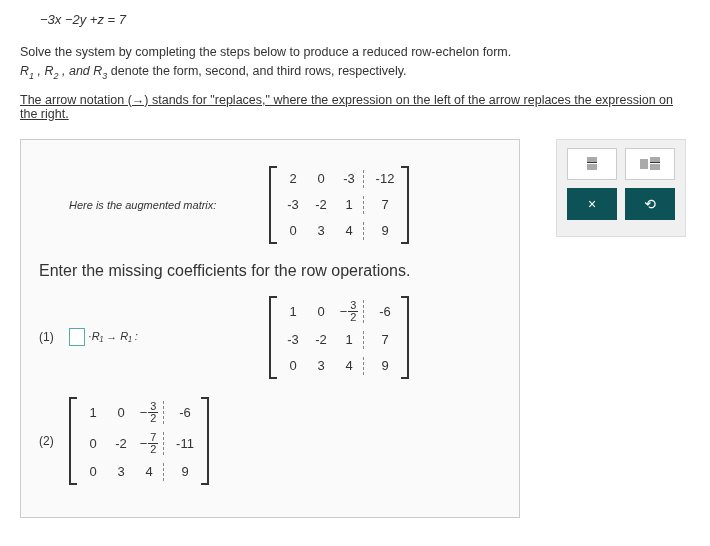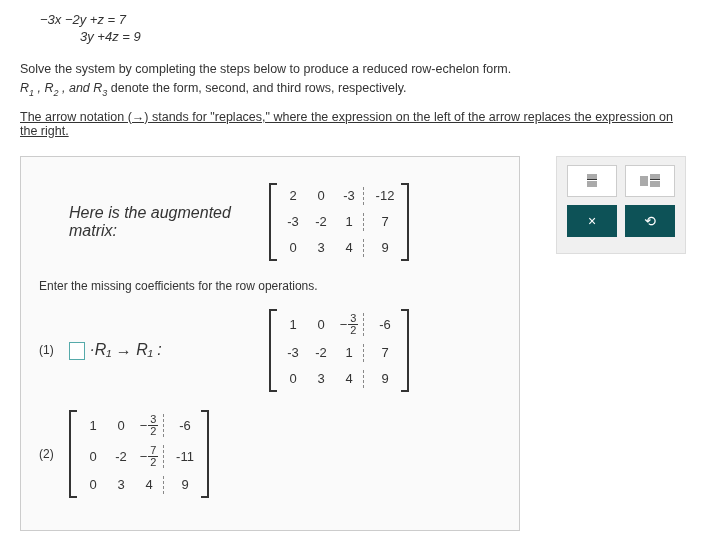--- a/index.html
+++ b/index.html
@@ -6,21 +6,21 @@
 body { font-family: Arial, sans-serif; font-size: 13px; color: #333; background: #fff; width: 710px; }
 .equations { padding: 10px 40px 8px; font-style: italic; }
 .eq { margin: 2px 0; }
 .instructions { padding: 6px 20px; font-size: 12.5px; line-height: 1.5; }
 .instructions i { font-style: italic; }
 .arrow-line { padding: 4px 20px 10px; font-size: 12.5px; text-decoration: underline; }
 .workarea { position: relative; margin: 8px 20px 0; }
 .panel { border: 1px solid #ccc; padding: 14px 18px; background: #fafafa; width: 500px; }
 .row-block { display: flex; align-items: center; margin: 12px 0 18px; }
 .row-label { width: 30px; font-size: 12px; }
-.row-op { width: 200px; font-size: 16px; font-style: italic; }
+.row-op { width: 200px; font-size: 11px; font-style: italic; }
 .matrix { display: inline-flex; align-items: stretch; }
 .bracket { width: 8px; border: 2px solid #333; }
 .bracket.left { border-right: none; }
 .bracket.right { border-left: none; }
 .mgrid { display: grid; grid-template-columns: repeat(3, 28px) 8px 28px; align-items: center; text-align: center; row-gap: 8px; padding: 4px 2px; }
 .mcell { font-size: 13px; }
 .aug { border-left: 1px dashed #888; height: 100%; min-height: 18px; }
 .frac { display: inline-flex; flex-direction: column; align-items: center; font-size: 11px; line-height: 1; }
 .frac .n { border-bottom: 1px solid #333; padding: 0 2px; }
 .frac .d { padding: 0 2px; }
@@ -35,21 +35,20 @@
 .tiny-frac .d { width: 10px; height: 6px; background: #aaa; margin-top: 1px; }
 .mf-combo { display: inline-flex; align-items: center; gap: 2px; }
 .mf-box { width: 8px; height: 10px; background: #aaa; }
 sub { font-size: 9px; }
 </style>
 </head>
 <body>
 
 <div class="equations">
   <div class="eq">−3x −2y  +z = 7</div>
-  <div class="eq" style="padding-left:40px">3y +4z = 9</div>
 </div>
 
 <div class="instructions">
   <span>Solve the system by completing the steps below to produce a reduced row-echelon form.</span><br>
   <i>R<sub>1</sub> , R<sub>2</sub> , and R<sub>3</sub></i><span> denote the form, second, and third rows, respectively.</span>
 </div>
 <div class="arrow-line">The arrow notation (→) stands for "replaces," where the expression on the left of the arrow replaces the expression on the right.</div>
 
 <div class="workarea">
   <div class="panel">
@@ -73,21 +72,21 @@
           <div class="mcell">0</div>
             <div class="mcell">3</div>
             <div class="mcell">4</div>
             <div class="aug"></div>
             <div class="mcell">9</div>
         </div>
         <div class="bracket right"></div>
       </div>
     </div>
 
-    <div style="font-size:12px;margin:10px 0 16px">Enter the missing coefficients for the row operations.</div>
+    <div style="font-size:16px;margin:10px 0 16px">Enter the missing coefficients for the row operations.</div>
 
     <div class="row-block">
       <div class="row-label">(1)</div>
       <div class="row-op">
         <span class="input-box"></span>
         <span>·R₁ → R₁ :</span>
       </div>
       <div class="matrix">
         <div class="bracket left"></div>
         <div class="mgrid">

